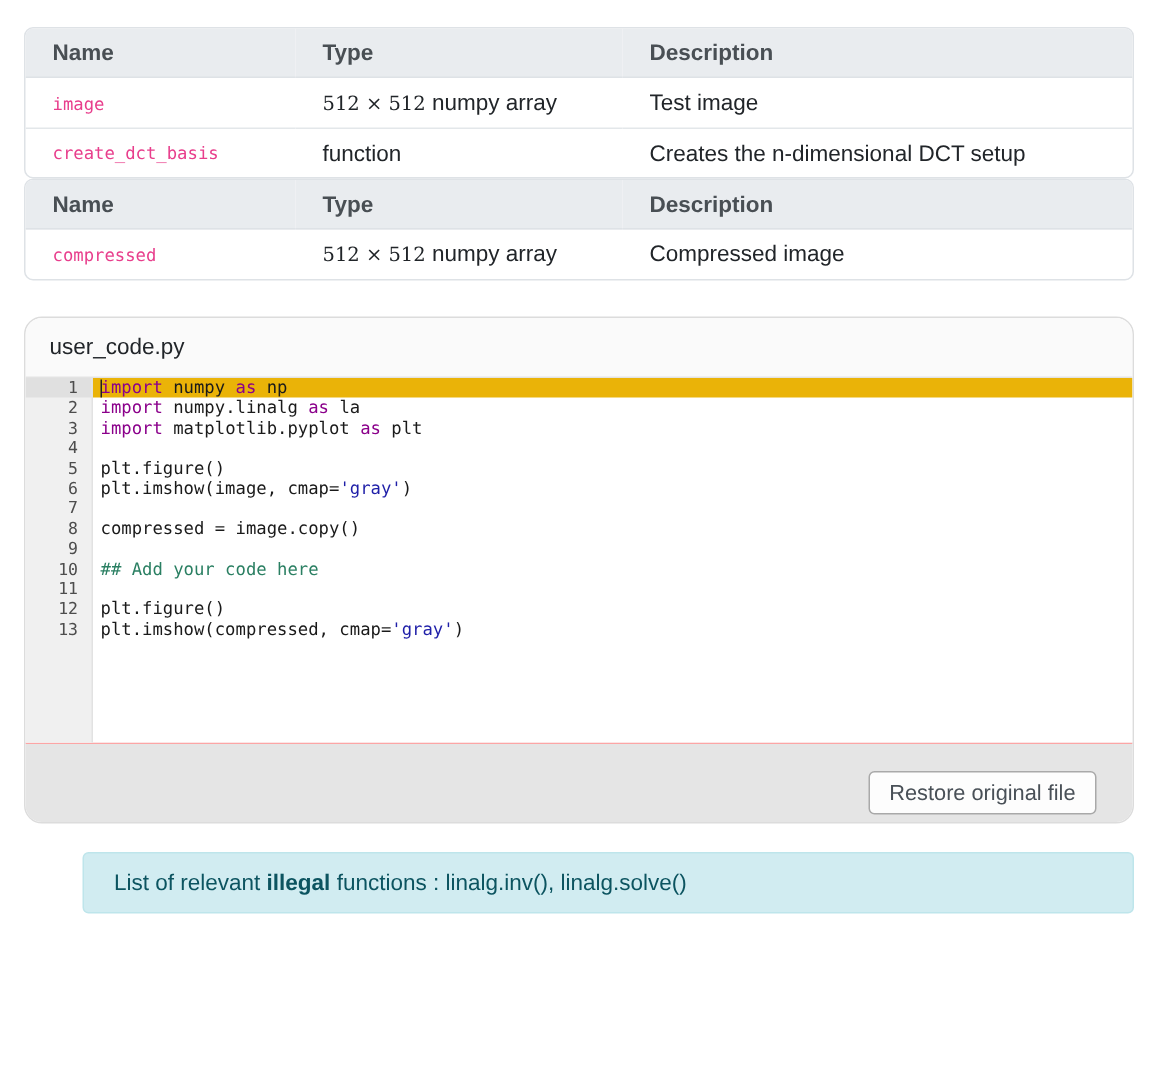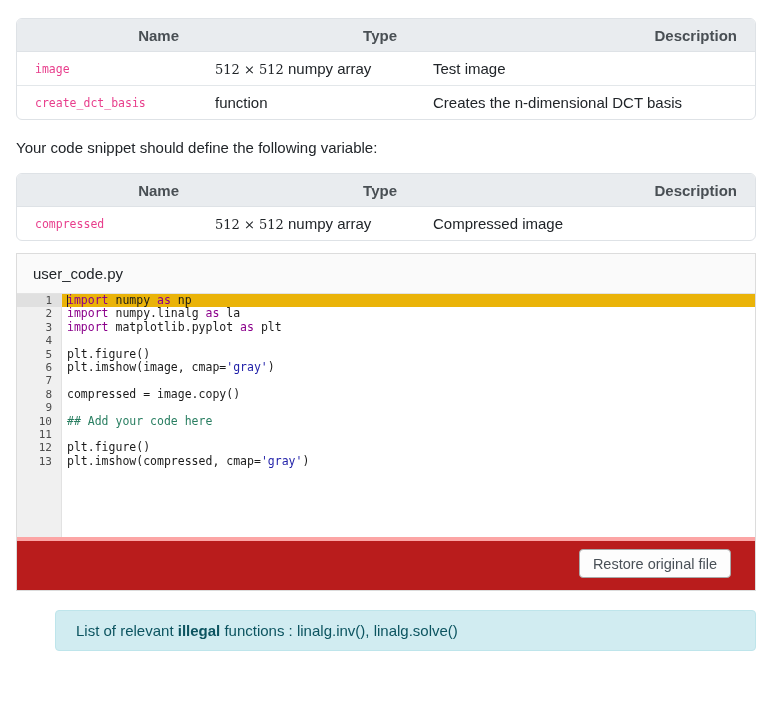--- a/index.html
+++ b/index.html
@@ -24,38 +24,37 @@
     padding: 5px 18px;
     line-height: 21px;
     vertical-align: middle;
     height: 33px;
   }
   table.vars-table thead th {
     background: #e9ecef;
     color: #494f54;
     font-weight: bold;
     border-bottom: 1px solid #dee2e6;
-    text-align: right;
   }
   table.vars-table tbody tr + tr td { border-top: 1px solid #e3e7ea; }
   .col-name { width: 180px; }
   .col-type { width: 218px; }
   .code-name {
     font-family: "DejaVu Sans Mono", monospace;
     font-size: 11.5px;
     color: #e83e8c;
   }
   .seg-math { font-family: "DejaVu Serif", serif; font-size: 13px; }
   .seg-text { font-family: "Liberation Sans", sans-serif; }
 
   
   .editor-card {
-    margin-top: 12px;
+    margin-top: 24px;
     border: 1px solid #dcdcdc;
-    border-radius: 0;
+    border-radius: 12px;
     overflow: hidden;
     background: #ffffff;
   }
   .editor-header {
     background: #fafafa;
     border-bottom: 1px solid #e3e3e3;
     padding: 11px 16px;
     font-size: 15px;
     color: #212529;
   }
@@ -83,23 +82,23 @@
   .code-line.active { background: #eab308; margin-left: -5px; padding-left: 5px; }
   .tok-kw  { color: #8b008b; }
   .tok-str { color: #1f1fa8; text-align: center; }
   .tok-com { color: #2a7f62; }
   .tok-txt { color: #1a1a1a; }
   .cursor {
     display: inline-block; width: 1px; height: 12px;
     background: #222; vertical-align: text-bottom; margin-right: -1px;
   }
   .editor-footer {
-    background: #b91c1c;
-    border-top: 4px solid #fca5a5;
-    padding: 8px 24px;
+    background: #e5e5e5;
+    border-top: 1px solid #fca5a5;
+    padding: 18px 24px;
     text-align: right;
     height: 53px;
   }
   .restore-btn {
     font-family: "Liberation Sans", sans-serif;
     font-size: 14.5px;
     color: #495057;
     background: #fdfdfd;
     border: 1px solid #a9a9a9;
     border-radius: 4px;
@@ -134,26 +133,25 @@
     </thead>
     <tbody>
         <tr>
           <td><span class="code-name">image</span></td>
           <td><span class="seg-math">512 × 512</span><span class="seg-text"> numpy array</span></td>
           <td><span class="seg-text">Test image</span></td>
         </tr>
         <tr>
           <td><span class="code-name">create_dct_basis</span></td>
           <td><span class="seg-text">function</span></td>
-          <td><span class="seg-text">Creates the n-dimensional DCT basis</span></td>
+          <td><span class="seg-text">Creates the n-dimensional DCT setup</span></td>
         </tr>
       </tbody>
   </table>
 
-  <p class="intro second">Your code snippet should define the following variable:</p>
 
   <table class="vars-table">
     <thead>
       <tr>
         <th class="col-name">Name</th>
         <th class="col-type">Type</th>
         <th>Description</th>
       </tr>
     </thead>
     <tbody>

